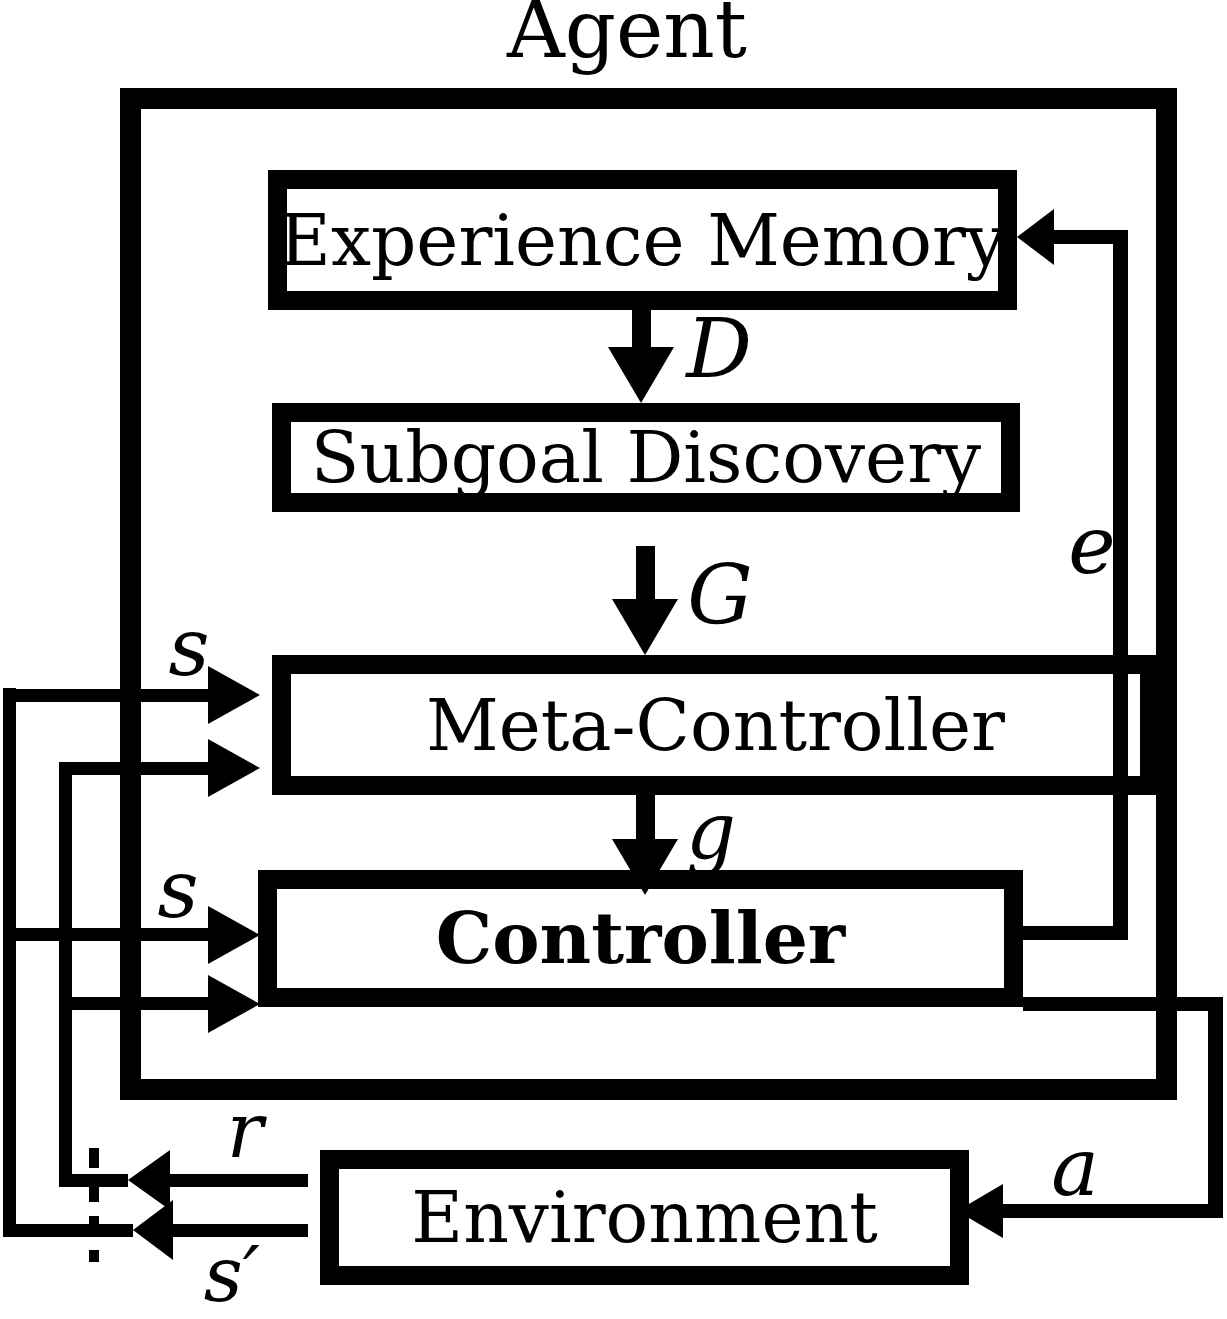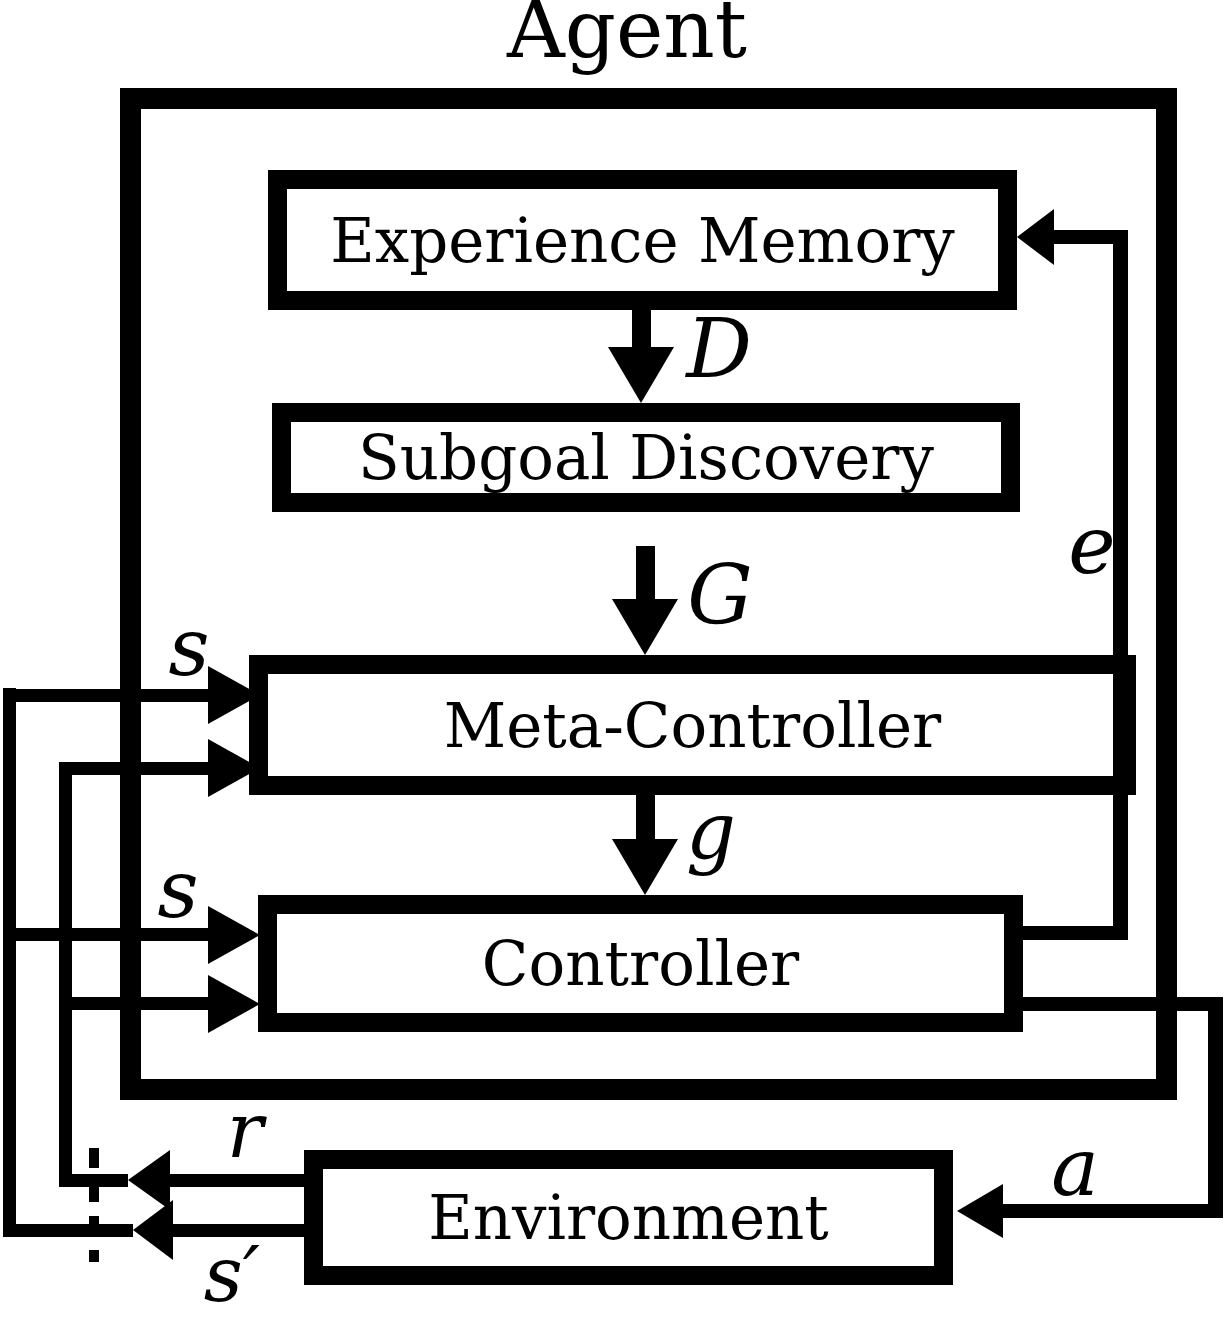--- a/index.html
+++ b/index.html
@@ -5,21 +5,21 @@
   html,body{margin:0;padding:0;background:#ffffff;}
   #canvas{
     position:relative;width:1227px;height:1319px;background:#ffffff;
     font-family:"DejaVu Serif","Liberation Serif",serif;overflow:hidden;
   }
   .box{
     position:absolute;background:#ffffff;border:19px solid #000;
     box-sizing:border-box;display:flex;align-items:center;justify-content:center;
   }
   .box-label{
-    font-size:61px;color:#000;white-space:nowrap;line-height:1;
+    font-size:71px;color:#000;white-space:nowrap;line-height:1;
     font-family:"DejaVu Serif","Liberation Serif",serif;
   }
   .agent-box{
     position:absolute;left:120px;top:88px;width:1057px;height:1012px;
     border:21px solid #000;box-sizing:border-box;background:transparent;
   }
   .line{position:absolute;background:#000;}
   .math{
     position:absolute;color:#000;font-style:italic;line-height:1;
     font-family:"DejaVu Serif","Liberation Serif",serif;
@@ -69,29 +69,29 @@
   <div class="ah-right" style="left:208px;top:975px;"></div>
 
   <div class="box" style="left:268px;top:170px;width:749px;height:140px;">
     <span class="box-label">Experience Memory</span>
   </div>
 
   <div class="box" style="left:272px;top:403px;width:748px;height:109px;">
     <span class="box-label">Subgoal Discovery</span>
   </div>
 
-  <div class="box" style="left:249px;top:655px;width:887px;height:140px;">
+  <div class="box" style="left:272px;top:655px;width:887px;height:140px;">
     <span class="box-label">Meta-Controller</span>
   </div>
 
-  <div class="box" style="left:258px;top:895px;width:765px;height:137px;">
+  <div class="box" style="left:258px;top:870px;width:765px;height:137px;font-weight:bold;">
     <span class="box-label">Controller</span>
   </div>
 
-  <div class="box" style="left:304px;top:1150px;width:649px;height:135px;">
+  <div class="box" style="left:320px;top:1150px;width:649px;height:135px;">
     <span class="box-label">Environment</span>
   </div>
 
   <div class="line" style="left:632px;top:308px;width:19px;height:42px;"></div>
   <div class="ah-down" style="left:608px;top:347px;"></div>
 
   <div class="line" style="left:636px;top:546px;width:19px;height:56px;"></div>
   <div class="ah-down" style="left:612px;top:599px;"></div>
 
   <div class="line" style="left:636px;top:793px;width:19px;height:50px;"></div>

